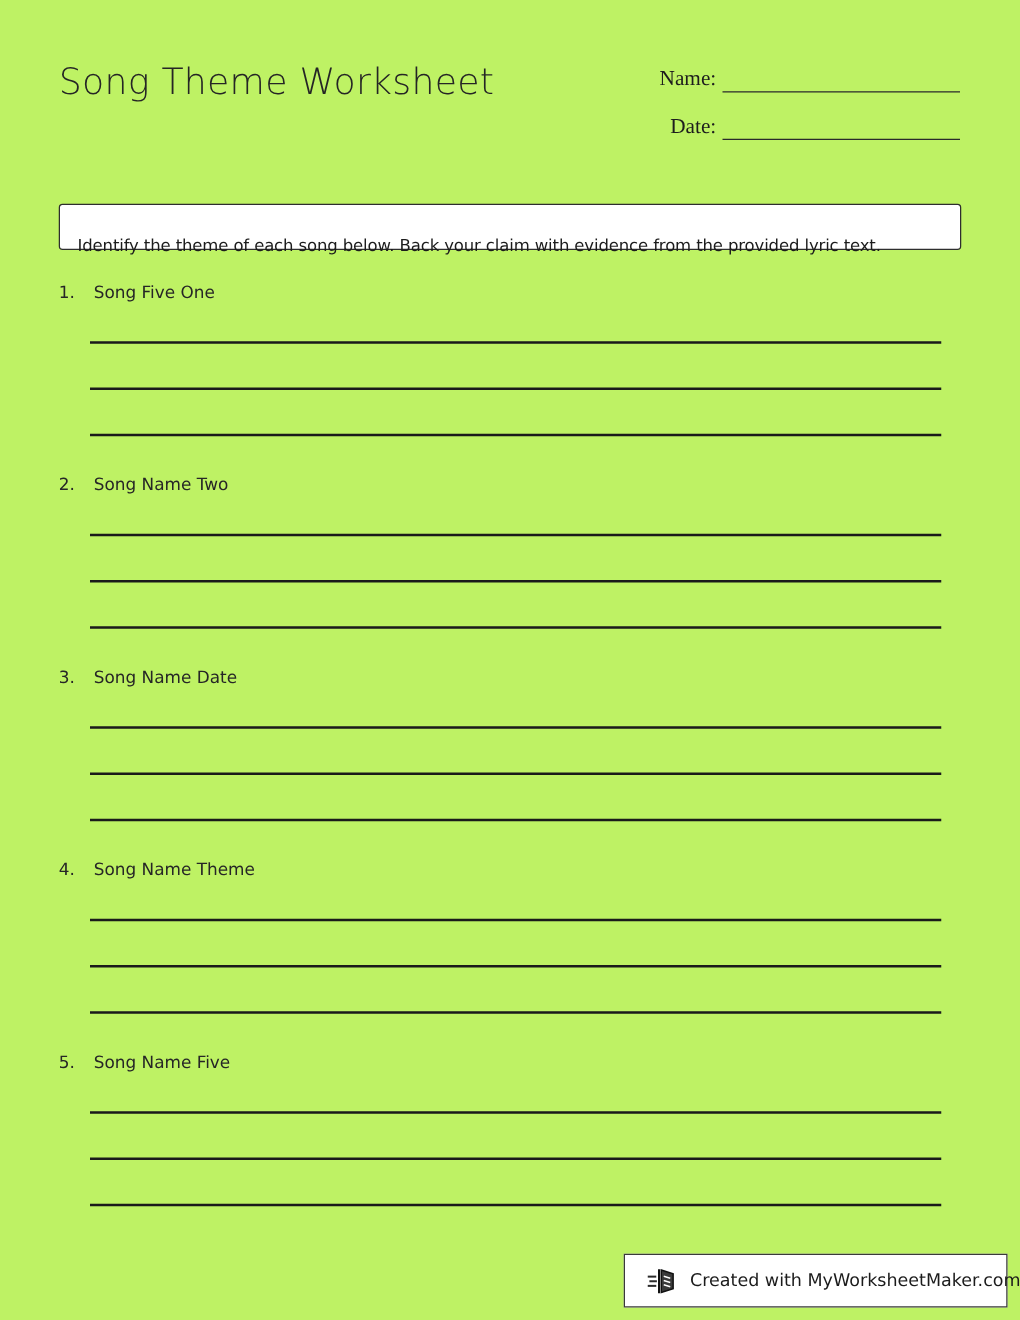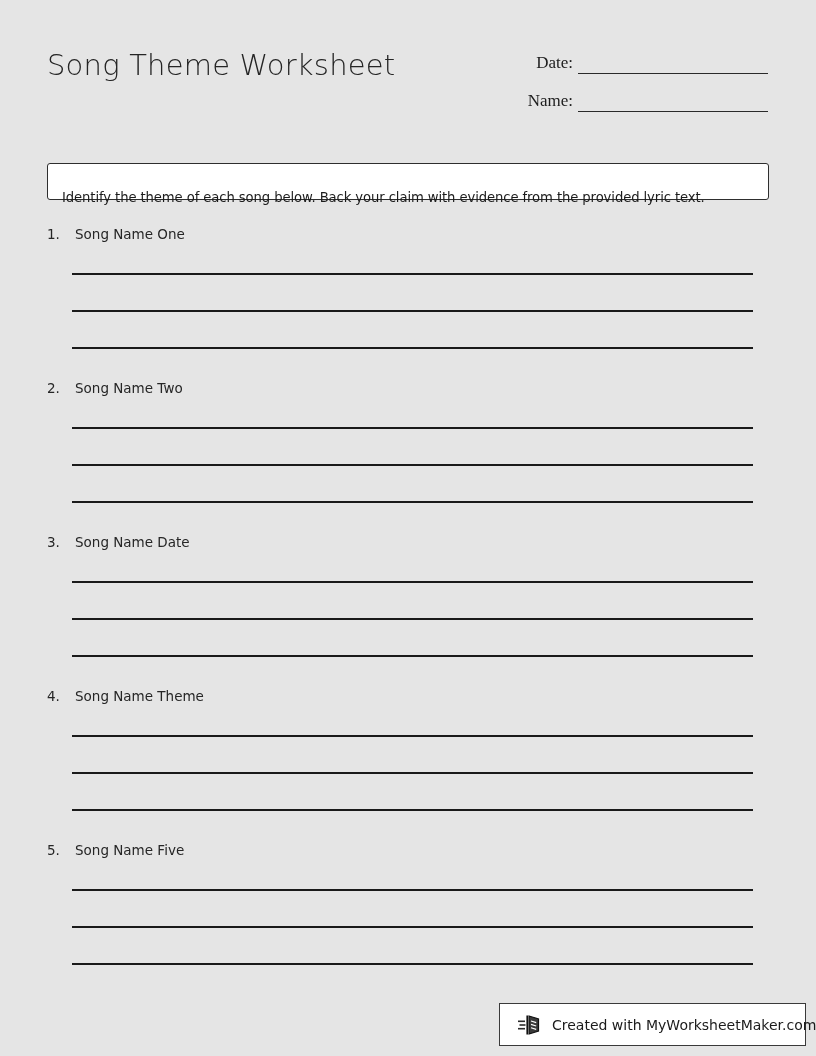--- a/index.html
+++ b/index.html
@@ -12,21 +12,21 @@
     height: 1056px;
     position: relative;
     overflow: hidden;
     font-family: "DejaVu Sans", sans-serif;
     -webkit-font-smoothing: antialiased;
   }
 
   .page {
     position: absolute;
     inset: 0;
-    background: #e5e5e5;
+    background: #bef264;
   }
 
   
   .header {
     position: absolute;
     left: 0;
     top: 0;
     width: 816px;
     height: 140px;
   }
@@ -173,40 +173,40 @@
 </head>
 <body>
 
 <div class="page">
 
   <div class="header">
     <div class="worksheet-title">Song Theme Worksheet</div>
 
     <div class="name-date-block">
       <div class="field-row">
+        <span class="field-label">Name:</span>
+        <span class="field-rule"></span>
+      </div>
+      <div class="field-row">
         <span class="field-label">Date:</span>
         <span class="field-rule"></span>
       </div>
-      <div class="field-row">
-        <span class="field-label">Name:</span>
-        <span class="field-rule"></span>
-      </div>
     </div>
   </div>
 
   <div class="instructions-box">
     <div class="instructions-text">Identify the theme of each song below. Back your claim with evidence from the provided lyric text.</div>
   </div>
 
   <div class="questions">
 
     <div class="question-item">
       <div class="question-head">
         <span class="question-number">1.</span>
-        <span class="question-label">Song Name One</span>
+        <span class="question-label">Song Five One</span>
       </div>
       <div class="answer-lines">
         <div class="answer-line"></div>
         <div class="answer-line"></div>
         <div class="answer-line"></div>
       </div>
     </div>
 
     <div class="question-item">
       <div class="question-head">

